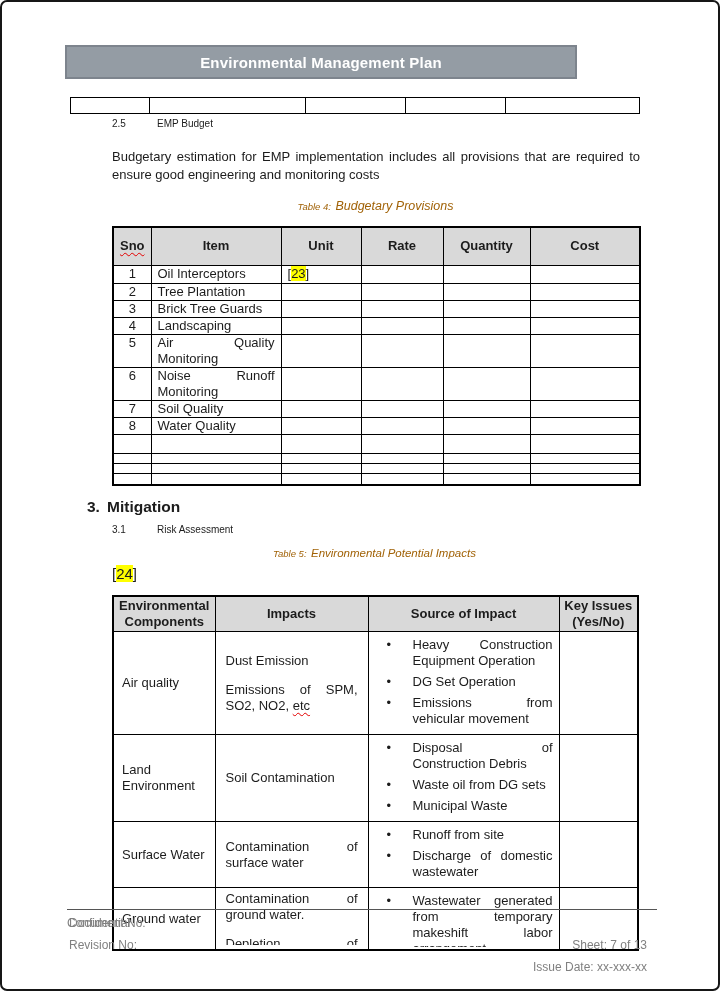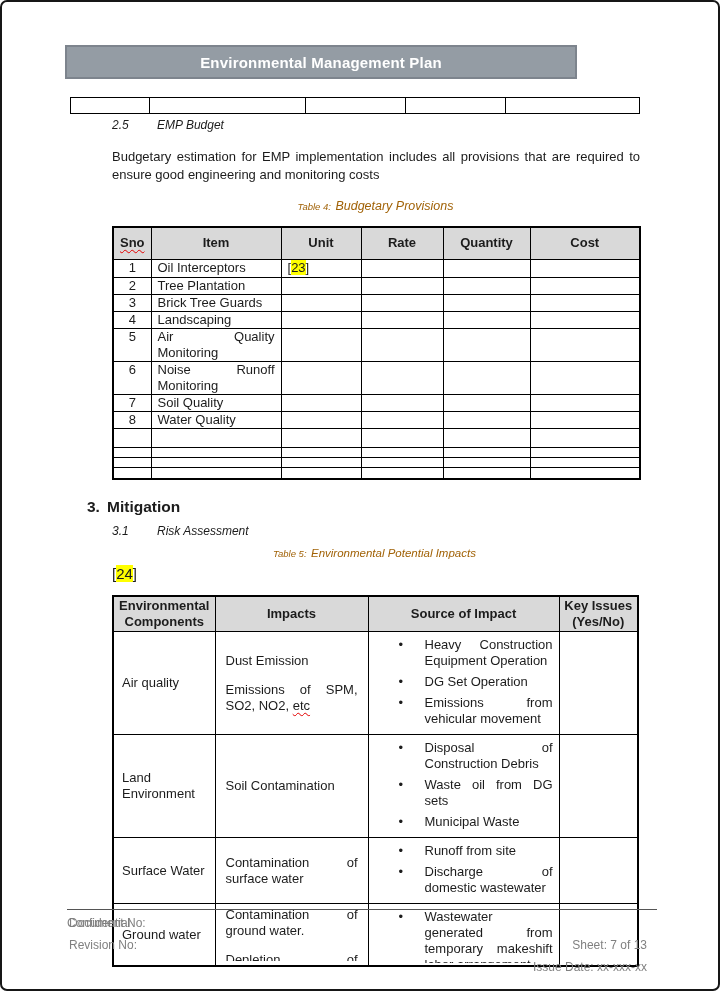--- a/index.html
+++ b/index.html
@@ -14,21 +14,21 @@
     position:absolute; left:63px; top:43px; width:512px; height:34px;
     background:#949ca4; border:2px solid #7d848d;
     display:flex; align-items:center; justify-content:center;
   }
   .banner span { color:#fff; font-weight:bold; font-size:15px; letter-spacing:.2px; }
   
   .thin-table { position:absolute; left:68px; top:95px; border-collapse:collapse; }
   .thin-table td { border:1px solid #000; height:16px; }
   .thin-table { border:1px solid #000; }
   
-  .h2 { position:absolute; display:flex; font-size:12px;font-style:italic; }
+  .h2 { position:absolute; display:flex; font-size:10px; }
   .h2 .num { width:45px; flex:0 0 45px; }
   .h2-budget { left:110px; top:116px; }
   .h2-risk   { left:110px; top:522px; }
   .h3 { position:absolute; left:85px; top:496px; display:flex; font-weight:bold; font-size:15.5px; }
   .h3 .num { width:20px; flex:0 0 20px; }
   .para {
     position:absolute; left:110px; top:146px; width:528px;
     font-size:13px; line-height:18px; text-align:justify;
   }
   
@@ -41,38 +41,38 @@
   .hl { background:#ffff00; }
   .ph { font-size:15px; }
   .ph-24 { position:absolute; left:110px; top:563px; }
   
   table.doc { border-collapse:collapse; table-layout:fixed; border:2px solid #000; }
   table.doc td, table.doc th { border:1px solid #000; font-size:13px; line-height:16px; overflow:hidden; }
   table.doc th { background:#d9d9d9; font-weight:bold; text-align:center; vertical-align:middle; }
   .sq { text-decoration:underline wavy #e30000 1px; text-underline-offset:2px; text-decoration-skip-ink:none; }
   
   .table4 { position:absolute; left:110px; top:224px; width:527px; }
-  .table4 th { height:32px; }
+  .table4 th { height:38px; }
   .table4 td { vertical-align:middle; }
   .table4 td.sno { text-align:center; }
   .table4 td.item { padding:0 6px; text-align:justify; }
   .table4 td.cell { padding:0 6px; }
   .table4 tr.r1 td { height:18px; }
   .table4 tr.rs td { height:16px; }
   .table4 tr.r2l td { height:33px; }
   .table4 tr.e1 td { height:19px; }
   .table4 tr.es td { height:10px; line-height:8px; font-size:6px; }
   .table4 tr.el td { height:12px; line-height:10px; font-size:6px; }
   
   .table5 { position:absolute; left:110px; top:593px; width:525px; }
   .table5 th { height:32px; line-height:15px; padding:1px 4px; }
   .table5 td { vertical-align:middle; }
   .table5 td.comp { padding:2px 4px 2px 8px; }
   .table5 td.imp  { padding:4px 10px; text-align:justify; }
-  .table5 td.src  { vertical-align:top; padding:5px 6px 2px 16px; }
+  .table5 td.src  { vertical-align:top; padding:5px 6px 2px 4px; }
   .table5 tr.row-air td { height:92px; }
   .table5 tr.row-land td { height:73px; }
   .table5 tr.row-surf td { height:55px; }
   .table5 tr.row-gw td { height:57px; }
   .table5 td.vtop { vertical-align:top; padding-top:3px; }
   .gap-b { margin-bottom:13px; }
   .spread { text-align:justify; text-align-last:justify; }
   .clip { max-height:54px; overflow:hidden; }
   .bullet { display:flex; margin-bottom:5px; }
   .b-marker { flex:0 0 40px; padding-left:14px; }

